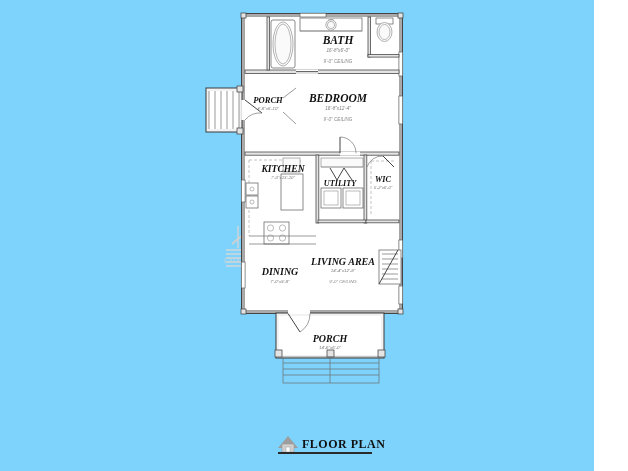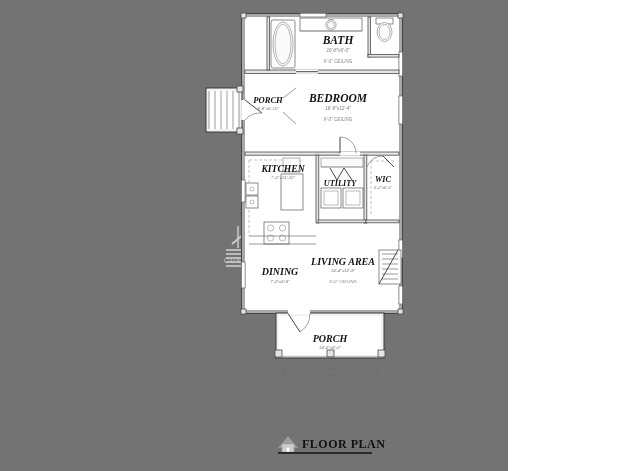--- a/index.html
+++ b/index.html
@@ -10,23 +10,23 @@
   body {
     width: 628px;
     height: 471px;
     position: relative;
     font-family: "Liberation Serif", serif;
     overflow: hidden;
   }
   #stage {
     position: absolute;
     left: 0; top: 0;
-    width: 508px;
+    width: 594px;
     height: 471px;
-    background: #737373;
+    background: #7dd3fc;
   }
   svg.plan {
     position: absolute;
     left: 0; top: 0;
     width: 628px;
     height: 471px;
   }
   
   .roomLabel {
     font-family: "Liberation Serif", serif;

